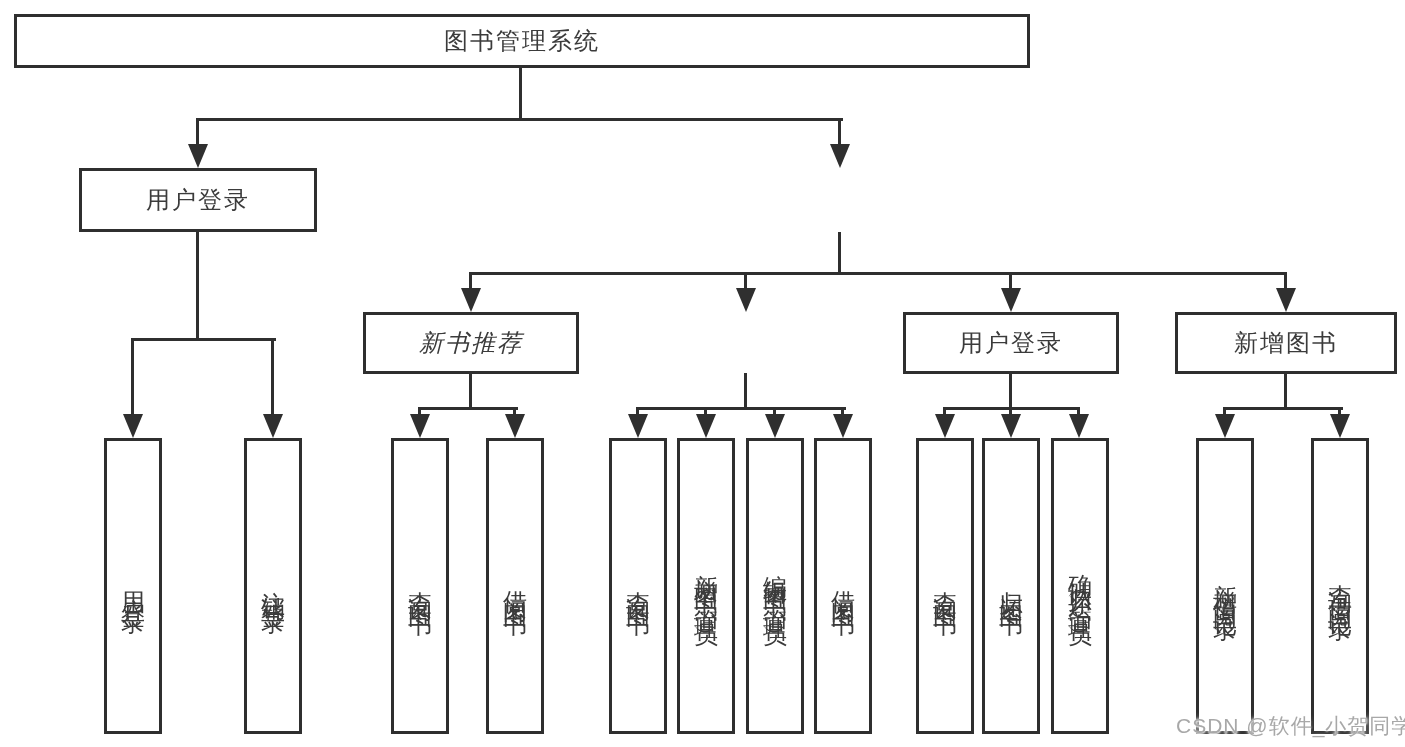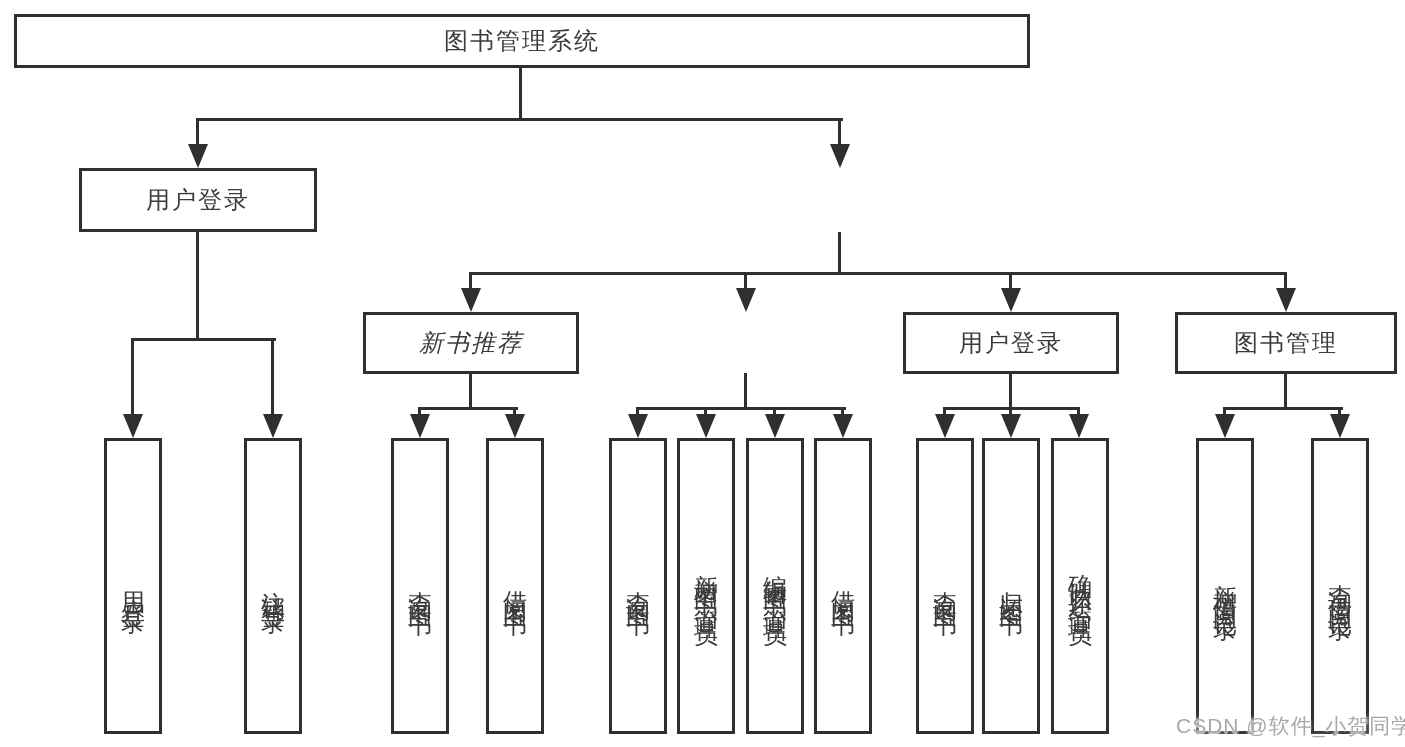--- a/index.html
+++ b/index.html
@@ -105,21 +105,21 @@
     <span>用户登录</span>
   </div>
 
   <div class="box" style="left:363px;top:312px;width:216px;height:62px;font-style:italic;">
     <span>新书推荐</span>
   </div>
   <div class="box" style="left:903px;top:312px;width:216px;height:62px;">
     <span>用户登录</span>
   </div>
   <div class="box" style="left:1175px;top:312px;width:222px;height:62px;">
-    <span>图书管理</span>
+    <span>新增图书</span>
   </div>
 
   <div class="vbox" style="left:104px;">
     <span class="vlbl">用户登录</span>
   </div>
   <div class="vbox" style="left:244px;">
     <span class="vlbl">注销登录</span>
   </div>
 
   <div class="vbox" style="left:391px;">

